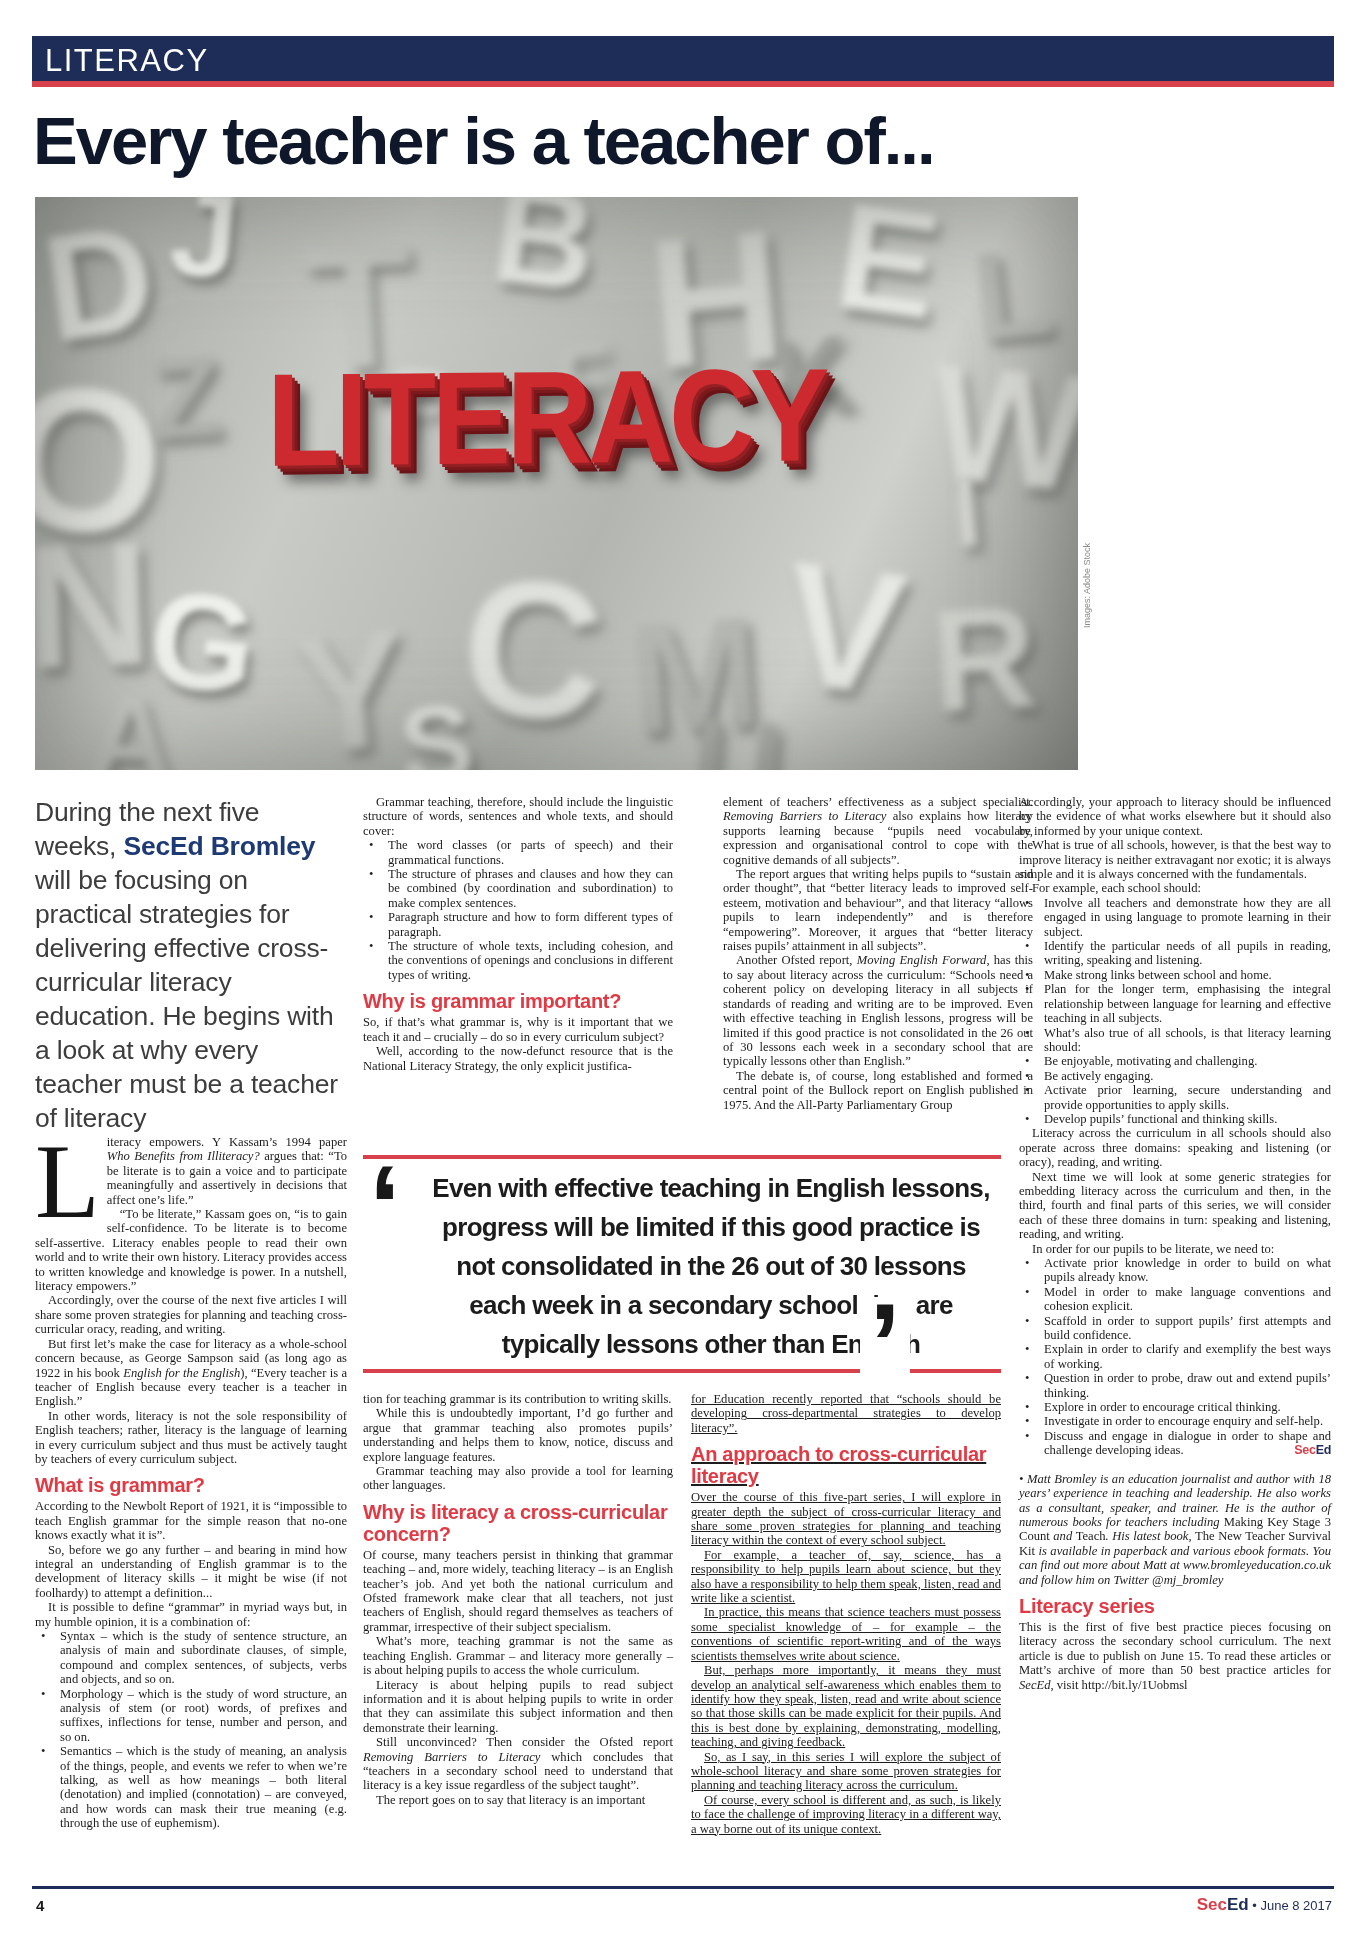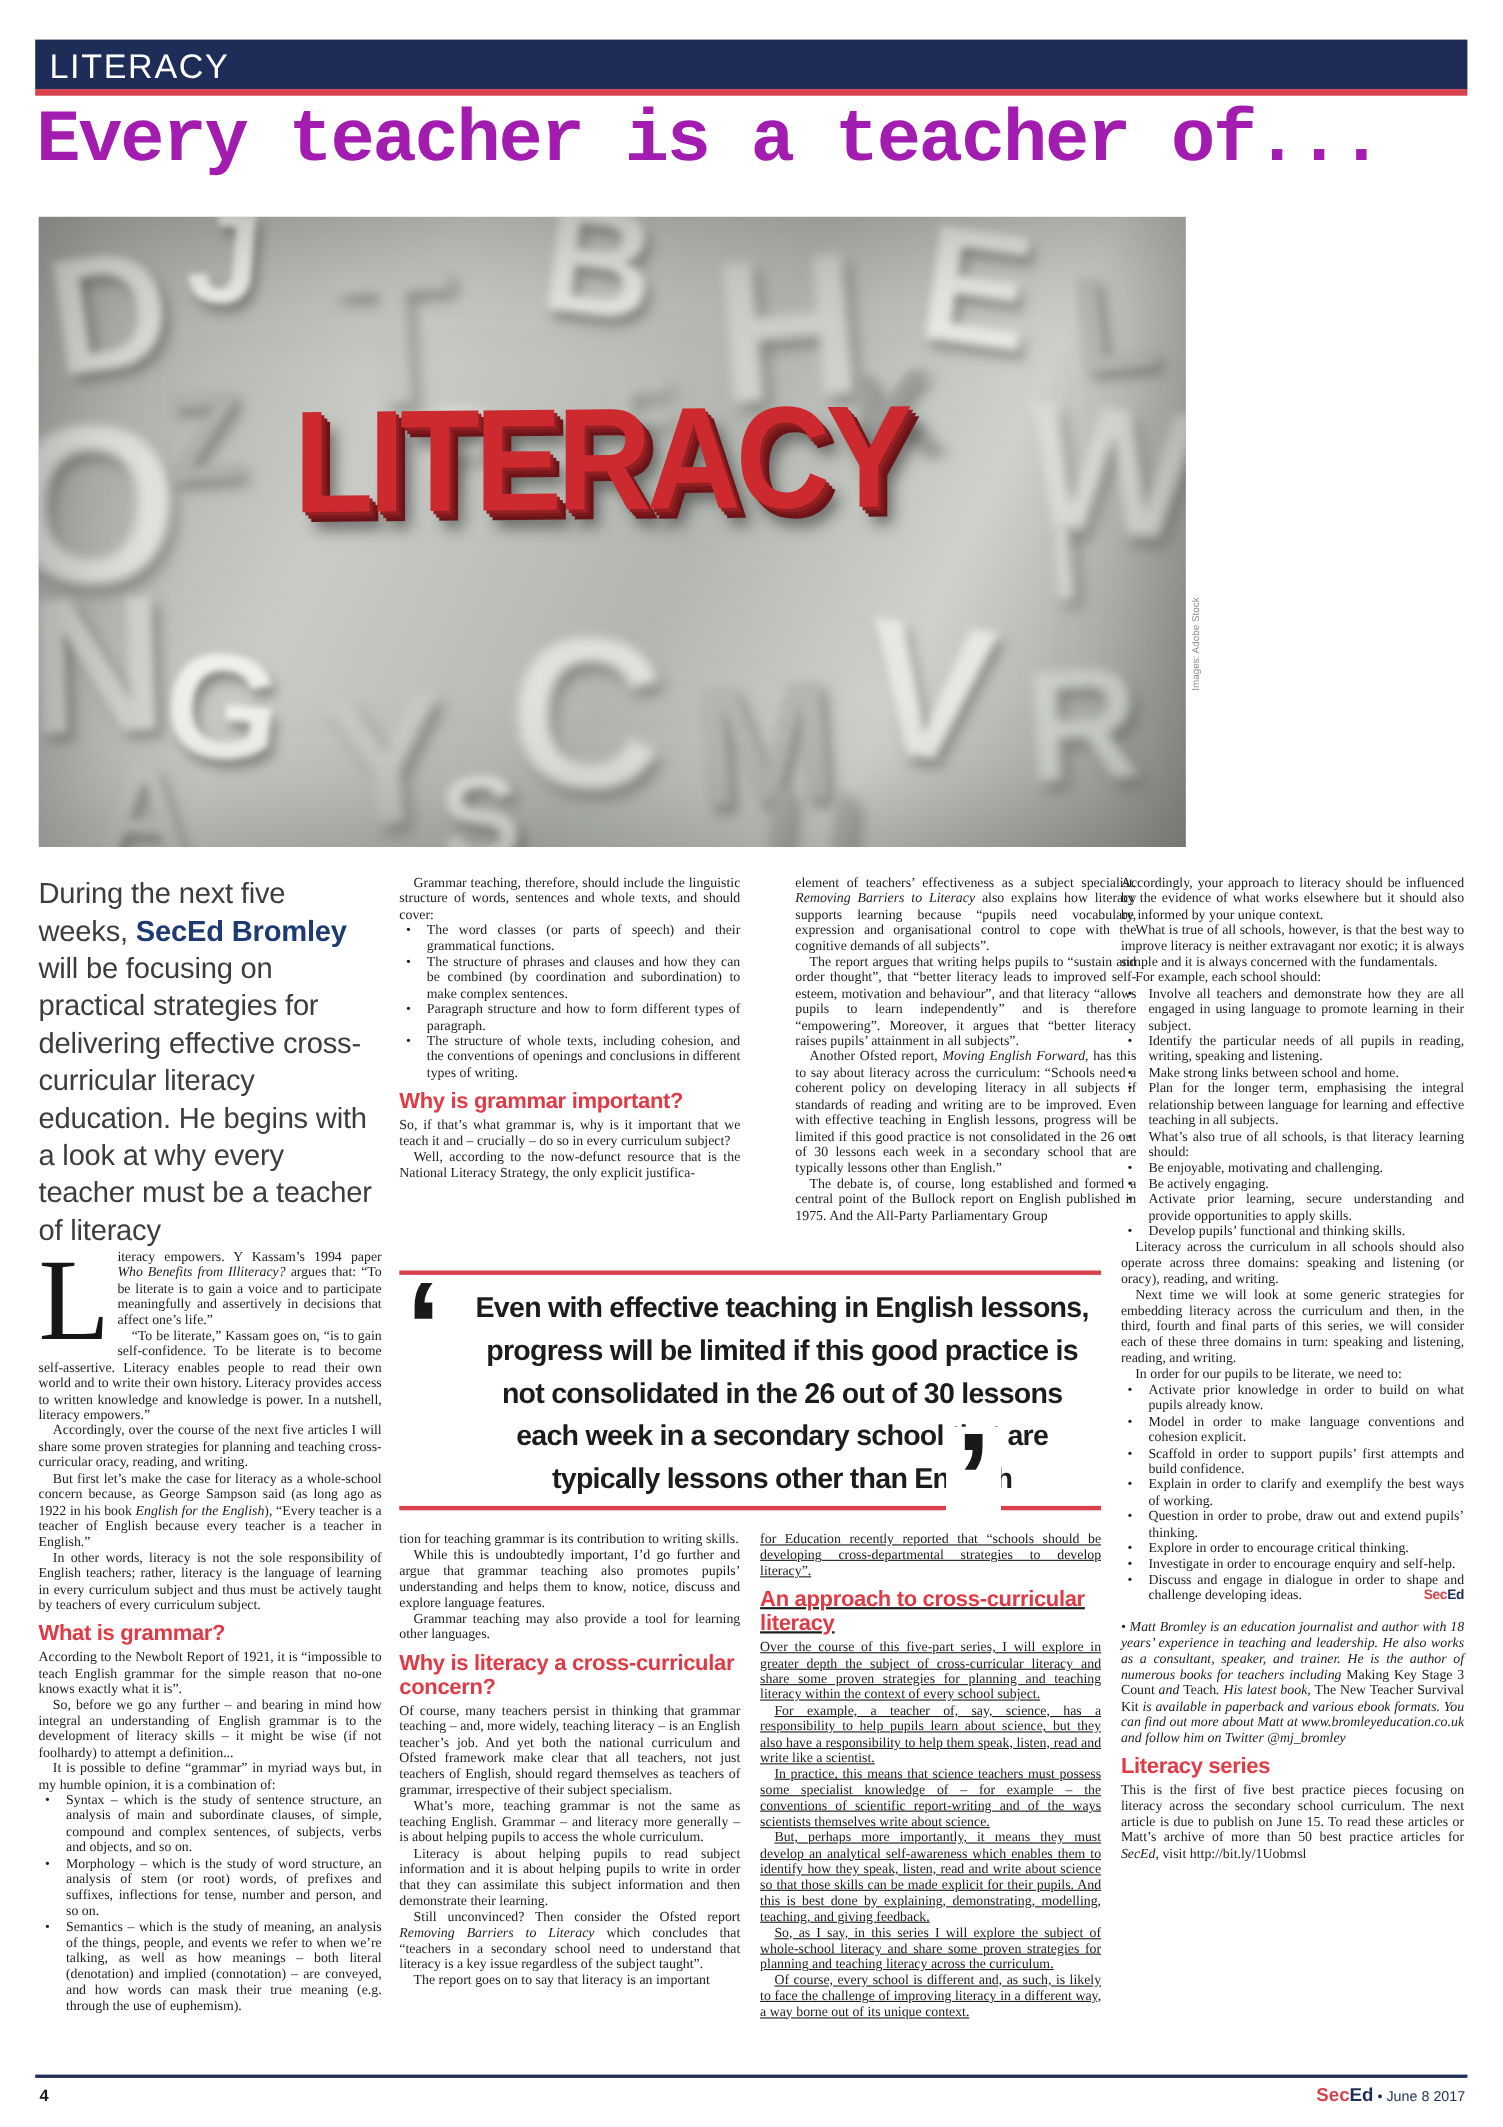--- a/index.html
+++ b/index.html
@@ -6,23 +6,23 @@
   .page{position:relative;width:1366px;height:1934px;background:#fff;overflow:hidden;
         font-family:"Liberation Serif",serif;color:#1c1c1c;}
 
   
   .band{position:absolute;left:32px;top:36px;width:1302px;height:45px;background:#1e2c58;}
   .band-label{position:absolute;left:13px;bottom:2px;color:#fff;font-family:"Liberation Sans",sans-serif;
               font-size:31px;font-weight:normal;letter-spacing:1.5px;}
   .band-stripe{position:absolute;left:32px;top:81px;width:1302px;height:6px;background:#d8414b;}
 
   
-  .headline{position:absolute;left:33px;top:90px;width:1302px;white-space:nowrap;
-            font-family:Liberation Mono, monospace;font-weight:bold;font-size:67px;
-            letter-spacing:-2px;color:#a21caf;}
+  .headline{position:absolute;left:33px;top:102px;width:1302px;white-space:nowrap;
+            font-family:Liberation Sans, sans-serif;font-weight:bold;font-size:67px;
+            letter-spacing:-2px;color:#0f172a;}
 
   
   .hero{position:absolute;left:35px;top:197px;width:1043px;height:573px;overflow:hidden;
         background:linear-gradient(115deg,#a2a59f 0%,#c9cbc6 30%,#b3b6b0 55%,#cfd1cc 75%,#8f928d 100%);}
   .hero:after{content:"";position:absolute;inset:0;box-shadow:inset 0 0 120px rgba(60,62,58,.45);}
   .hero-letter{position:absolute;font-family:"Liberation Sans",sans-serif;font-weight:bold;line-height:1;}
   .hero-word{position:absolute;left:49%;top:27%;transform:translateX(-50%) scaleX(.9) skewY(-.5deg);
              font-family:"Liberation Sans",sans-serif;font-weight:bold;font-size:132px;line-height:1;
              letter-spacing:-5px;color:#cd2a2f;z-index:3;
              text-shadow:3px 3px 0 #942024,6px 6px 0 #7c191d,9px 9px 0 #6b1417,14px 16px 14px rgba(30,30,30,.55);}

